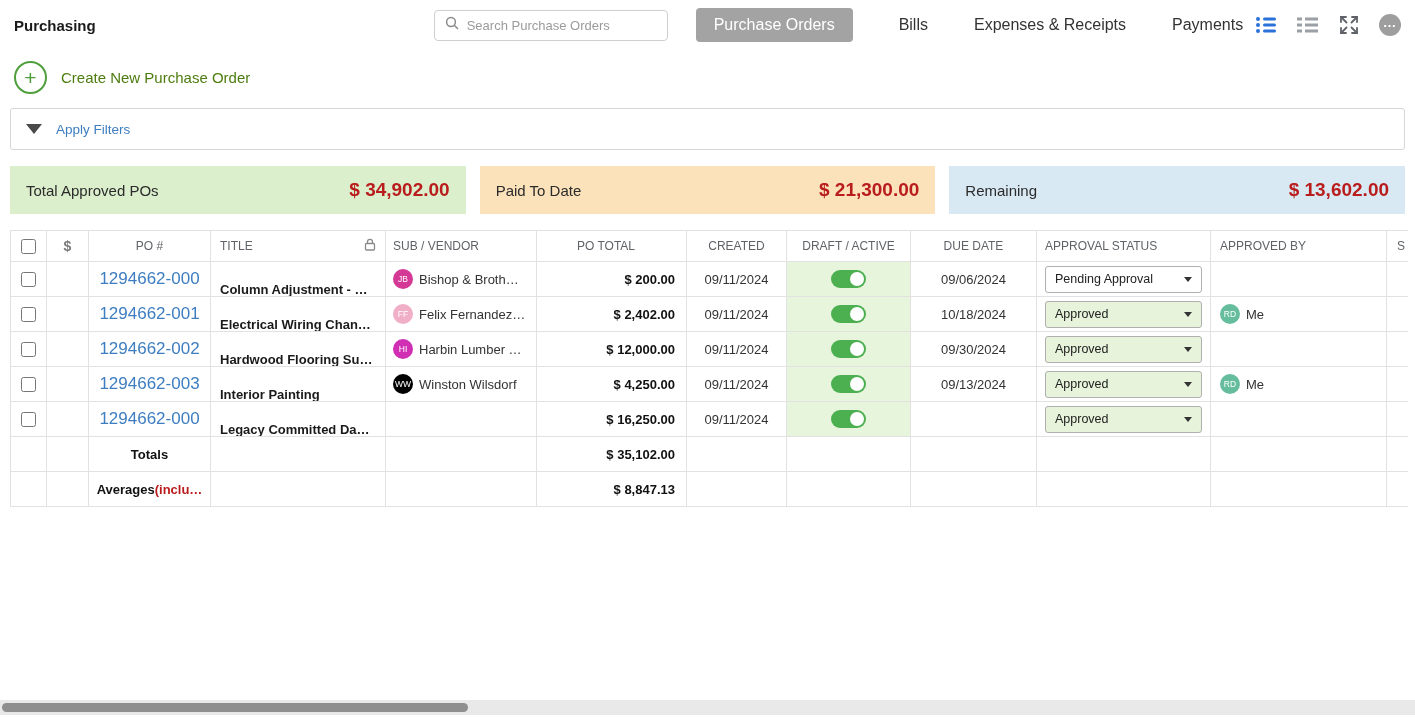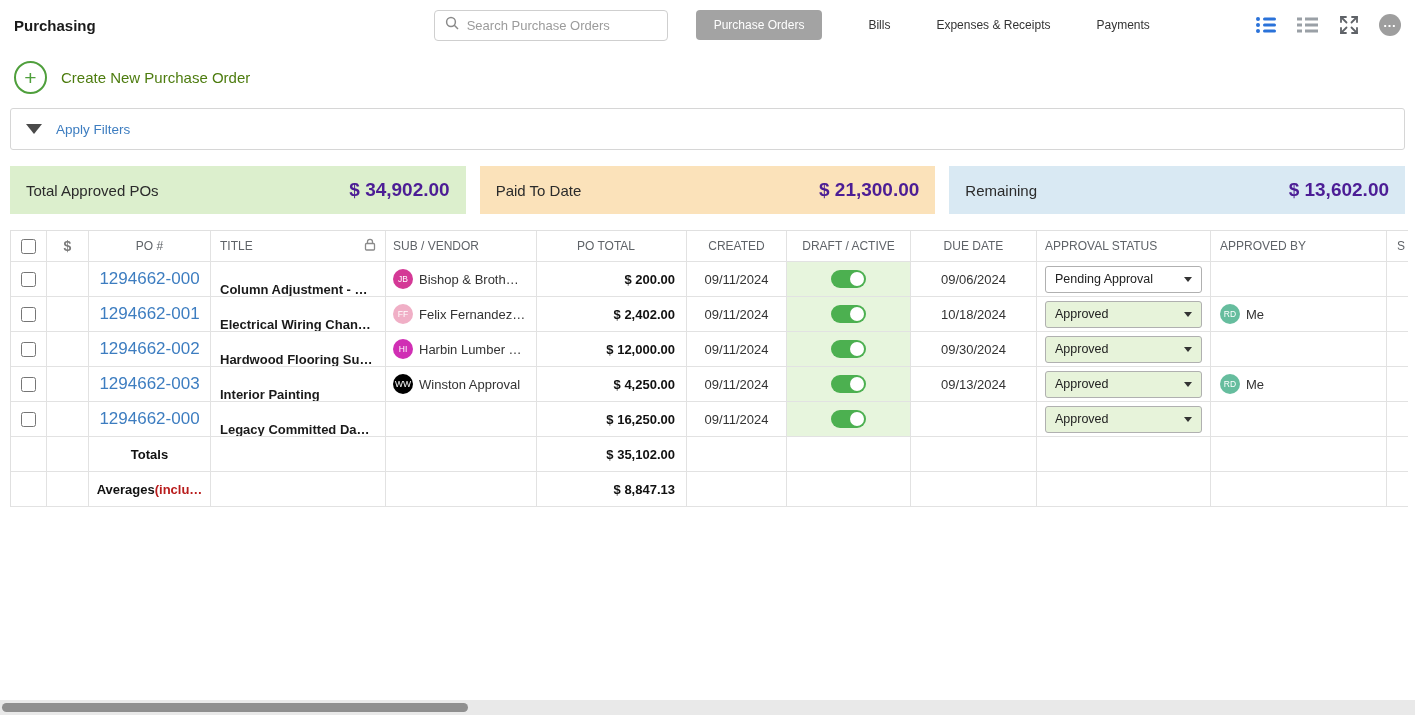--- a/index.html
+++ b/index.html
@@ -19,21 +19,21 @@
     display: flex; align-items: center; gap: 8px;
     width: 234px; height: 31px; border: 1px solid #cfcfcf; border-radius: 4px;
     padding: 0 10px; background: #fff;
   }
   .searchbox input {
     border: none; outline: none; flex: 1; font-size: 13px;
     font-family: "Liberation Sans", sans-serif; color: #333; background: transparent;
   }
   .searchbox input::placeholder { color: #9b9b9b; }
   .tabs { display: flex; align-items: center; gap: 46px; margin-left: 28px; }
-  .tab { font-size: 12px; color: #333; cursor: pointer; white-space: nowrap; }
+  .tab { font-size: 16px; color: #333; cursor: pointer; white-space: nowrap; }
   .tab.active {
     background: #a3a3a3; color: #ffffff; border-radius: 4px;
     padding: 8px 18px; font-weight: 400;
   }
   .top-icons { display: flex; align-items: center; gap: 20px; margin-left: auto; }
   .icon-btn { display: flex; align-items: center; justify-content: center; cursor: pointer; }
   .more-circle {
     width: 22px; height: 22px; border-radius: 50%; background: #9e9e9e;
     color: #fff; display: flex; align-items: center; justify-content: center;
     font-size: 13px; font-weight: 700; letter-spacing: 1px;
@@ -56,21 +56,21 @@
   .caret-down {
     width: 0; height: 0; border-left: 8px solid transparent;
     border-right: 8px solid transparent; border-top: 10px solid #4a4a4a;
   }
   .filter-label { color: #3d7dc0; font-size: 13.5px; cursor: pointer; }
 
   
   .cards { display: flex; gap: 14px; margin: 16px 10px 0; }
   .card { flex: 1; height: 48px; display: flex; align-items: center; justify-content: space-between; padding: 0 16px; }
   .card-label { font-size: 15px; color: #2b2b2b; }
-  .card-value { font-size: 19px; font-weight: 700; color: #4c1d95; }
+  .card-value { font-size: 19px; font-weight: 700; color: #b91c1c; }
 
   
   .table-wrap {
     margin: 16px 0 0 10px; width: 1398px; overflow: hidden;
     border-top: 1px solid #e0e0e0; border-left: 1px solid #e0e0e0;
   }
   .t-inner { width: 1455px; }
   .trow { display: flex; height: 35px; border-bottom: 1px solid #e2e2e2; background: #fff; }
   .trow.hdr-row { height: 31px; }
   .tc { border-right: 1px solid #e2e2e2; display: flex; align-items: center; overflow: hidden; white-space: nowrap; }
@@ -364,21 +364,21 @@
         </div>
       <div class="tc c-flag"></div>
       <div class="tc c-po">
           <a class="po-link">1294662-003</a>
         </div>
       <div class="tc c-title">
           <span class="title-text">Interior Painting</span>
         </div>
       <div class="tc c-vendor">
         <span class="avatar" style="background-color: #000000;">WW</span>
-        <span class="vendor-name">Winston Approval</span>
+        <span class="vendor-name">Winston Wilsdorf</span>
       </div>
       <div class="tc c-total">
           <span class="money">$ 4,250.00</span>
         </div>
       <div class="tc c-created">
           <span class="datetxt">09/11/2024</span>
         </div>
       <div class="tc c-active cell-active-on">
           <span class="toggle"></span>
         </div>

